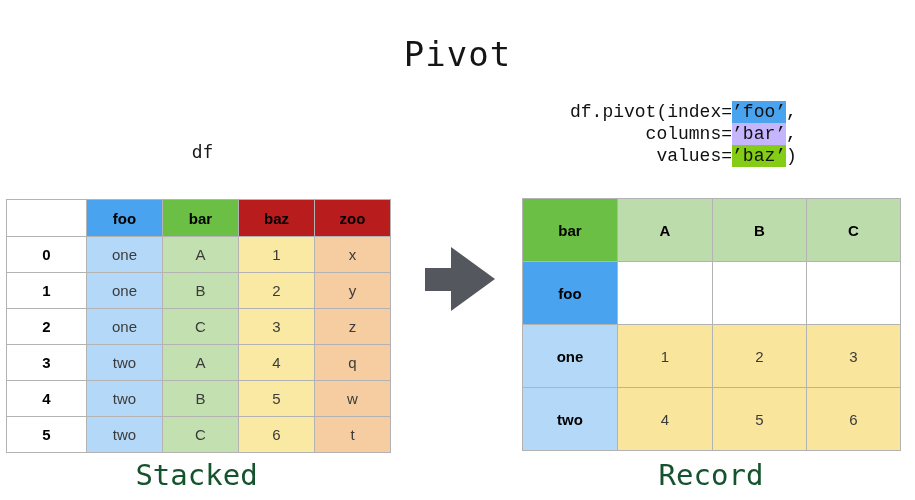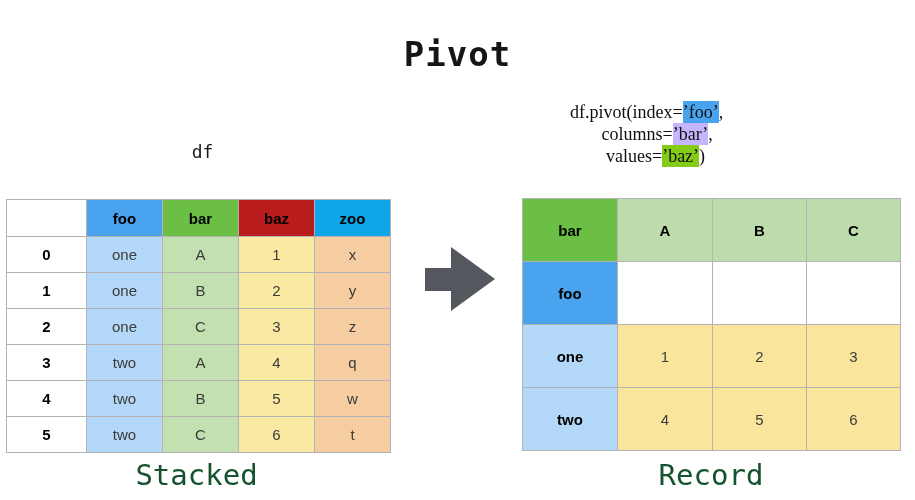--- a/index.html
+++ b/index.html
@@ -4,38 +4,38 @@
 <style>
   html,body{margin:0;padding:0;background:#ffffff;}
   .canvas{
     position:relative;width:915px;height:500px;background:#ffffff;overflow:hidden;
     font-family:"Liberation Sans", sans-serif;
   }
   .mono{font-family:"DejaVu Sans Mono", monospace;}
 
   .title{
     position:absolute;top:34px;left:0;width:915px;text-align:center;
-    font-family:"DejaVu Sans Mono", monospace;font-size:34px;font-weight:bold;
+    font-family:"DejaVu Sans Mono", monospace;font-size:34px;font-weight:normal;
     color:#151515;letter-spacing:1px;
   }
   .df-label{
     position:absolute;top:141px;left:12px;width:381px;text-align:center;
     font-family:"DejaVu Sans Mono", monospace;font-size:18px;color:#1a1a1a;
   }
   .caption{
     position:absolute;top:458px;font-family:"DejaVu Sans Mono", monospace;
     font-size:29px;color:#14532d;text-align:center;
   }
   .caption.left{left:6px;width:381px;}
   .caption.right{left:522px;width:378px;}
 
   
   .code{
     position:absolute;left:570px;top:101px;
-    font-family:Liberation Serif, serif;font-size:18px;line-height:22px;
+    font-family:Liberation Mono, monospace;font-size:18px;line-height:22px;
     color:#101010;
   }
   .code-line{white-space:pre;}
   .hl{padding:1px 0;}
   .hl-blue{background:#4aa3ef;}
   .hl-green{background:#c4b5fd;}
   .hl-yellow{background:#84cc16;}
 
   
   table{border-collapse:collapse;table-layout:fixed;}
@@ -50,21 +50,21 @@
   .left-table td{height:35px;}
 
   .right-table-wrap{position:absolute;left:522px;top:198px;}
   .right-table td,.right-table th{height:62px;}
 
   
   .c-white{background:#ffffff;}
   .c-blue{background:#4aa3ef;}
   .c-green{background:#6abf44;}
   .c-yellow{background:#b91c1c;}
-  .c-orange{background:#0ea5e9;}
+  .c-orange{background:#b91c1c;}
   .c-lblue{background:#b4d8f7;margin-top:36px;}
   .c-lgreen{background:#c3e0b0;}
   .c-lyellow{background:#fae9a2;}
   .c-lorange{background:#f6cda0;}
   .c-lgreen2{background:#bcddab;}
   .c-lyellow2{background:#f9e69c;}
 
   
   .arrow{position:absolute;left:425px;top:247px;width:70px;height:64px;}
   .arrow-stem{position:absolute;left:0;top:21px;width:27px;height:23px;background:#54575e;}

